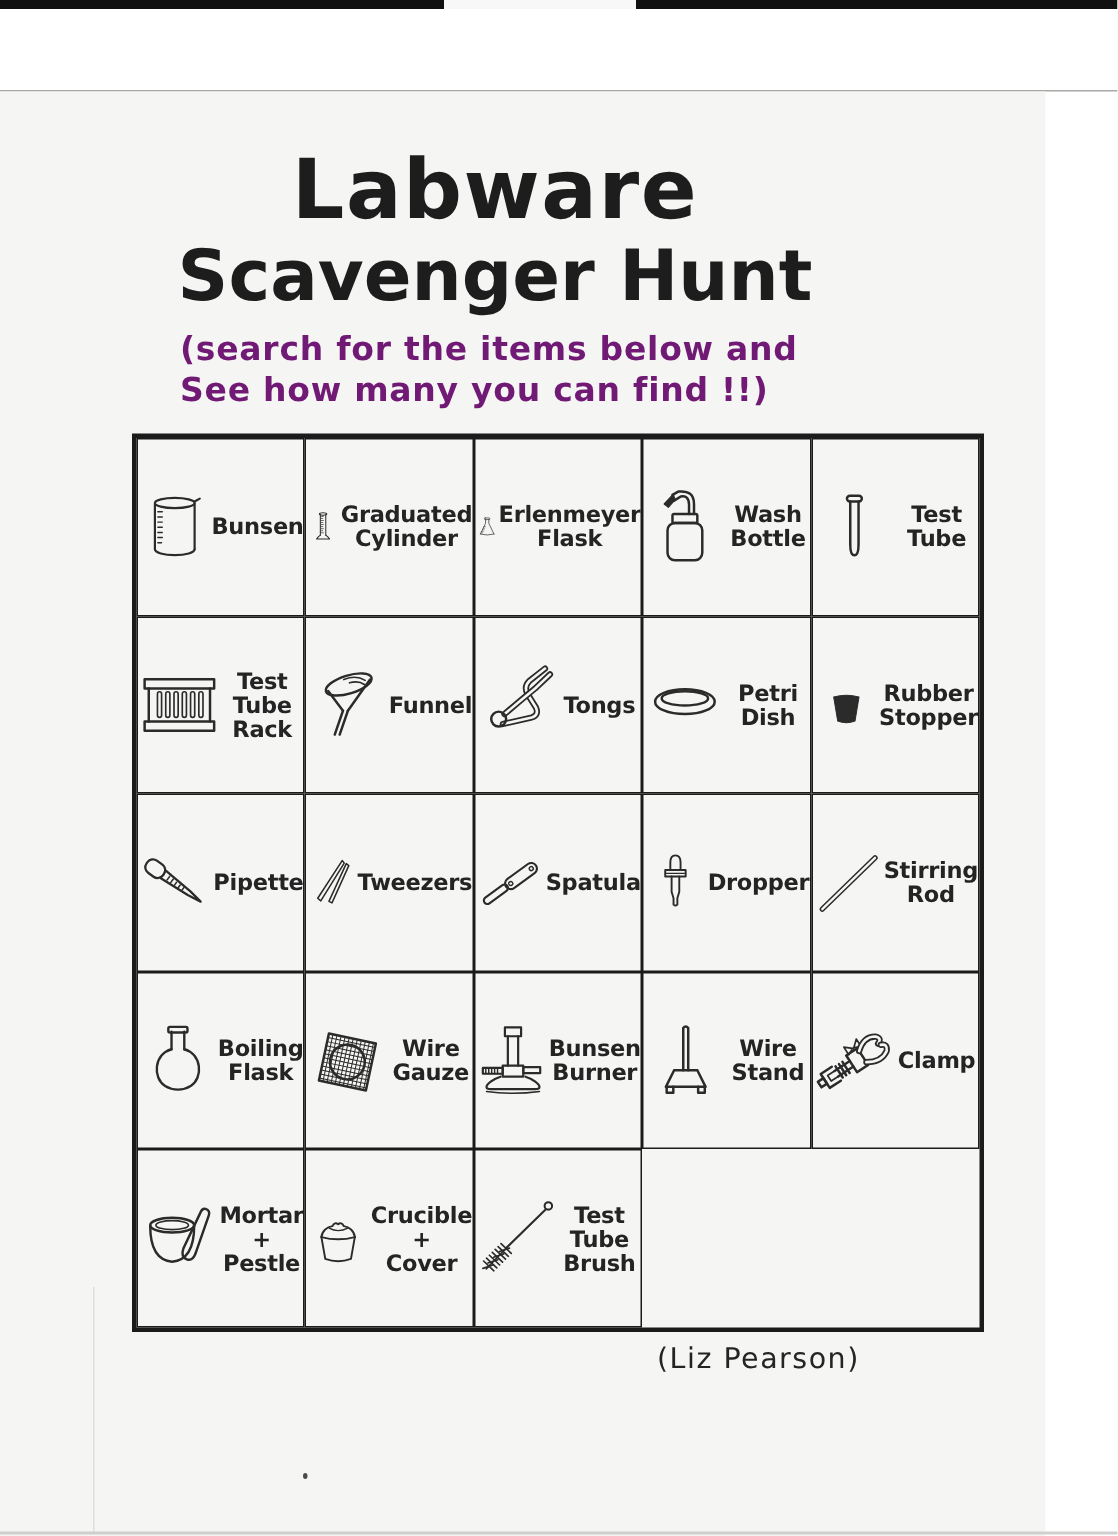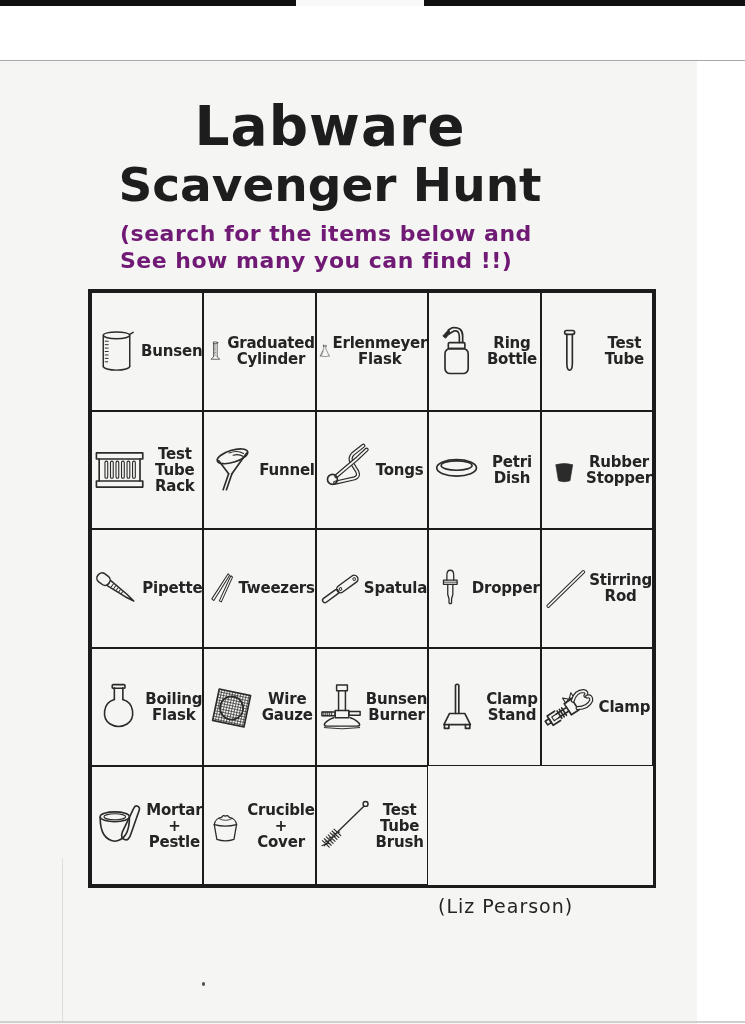--- a/index.html
+++ b/index.html
@@ -103,21 +103,21 @@
     <div class="cell">
       <svg class="ic" viewBox="0 0 100 100">
         <g class="s">
           <rect x="29" y="44" width="42" height="45" rx="9"></rect>
           <rect x="35" y="33" width="30" height="11" rx="2"></rect>
           <path d="M55,33 V22 Q55,10 45,12 L37,17"></path>
           <path d="M61,33 V21 Q61,4 42,6 L35,10"></path>
         </g>
         <polygon class="f" points="36,9 25,21 30,25 38,16"></polygon>
       </svg>
-      <div class="cell-label">Ring Bottle</div>
+      <div class="cell-label">Wash Bottle</div>
     </div>
 
     <div class="cell">
       <svg class="ic" viewBox="0 0 100 100">
         <g class="s">
           <rect x="41" y="11" width="18" height="7" rx="3.5"></rect>
           <path d="M45,18 V70 Q45,83 50,83 Q55,83 55,70 V18"></path>
         </g>
       </svg>
       <div class="cell-label">Test Tube</div>
@@ -281,21 +281,21 @@
     </div>
 
     <div class="cell">
       <svg class="ic" viewBox="0 0 100 100">
         <g class="s">
           <path d="M48,9 V60 M54,9 V60 M48,9 Q51,5 54,9"></path>
           <path d="M37,60 H65 M37,60 L27,80 M65,60 L75,80 M27,80 H75"></path>
           <path d="M28,80 V87 H36 V80 M66,80 V87 H74 V80"></path>
         </g>
       </svg>
-      <div class="cell-label">Clamp Stand</div>
+      <div class="cell-label">Wire Stand</div>
     </div>
 
     <div class="cell">
       <svg class="ic" viewBox="0 0 100 100">
         <g transform="rotate(-33 50 50)">
           <path class="s" d="M8,40 H24 M8,60 H24 M8,40 V60"></path>
           <path class="s t" d="M14,46 H24 M14,54 H24 M14,46 V54"></path>
           <rect class="s" x="0" y="46" width="8" height="8"></rect>
           <path class="s" d="M24,46 H46 M24,54 H46"></path>
           <path class="s" d="M28,42 V58 M33,42 V58 M38,42 V58"></path>

